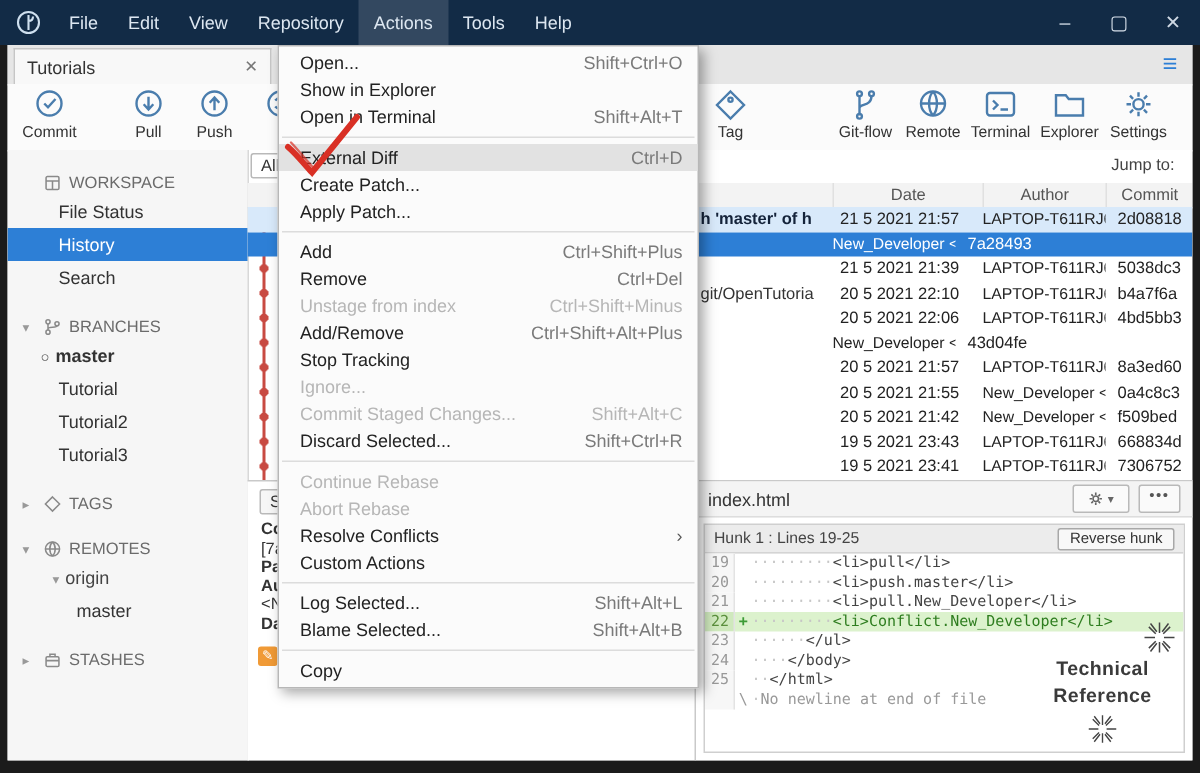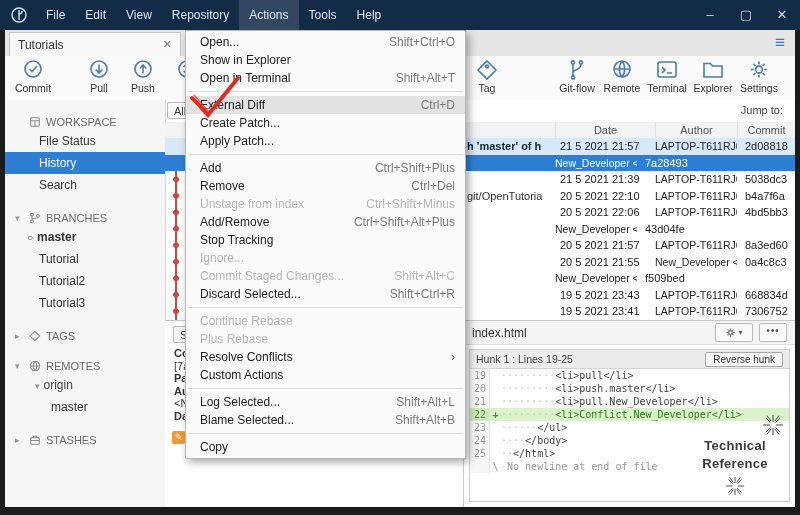--- a/index.html
+++ b/index.html
@@ -336,20 +336,21 @@
         <div class="c-commit">8a3ed60</div>
       </div>
       <div class="crow">
         <div class="c-msg"><span class="frag normal"></span></div>
         <div class="c-date">20 5 2021 21:55</div>
         <div class="c-author">New_Developer &lt;</div>
         <div class="c-commit">0a4c8c3</div>
       </div>
       <div class="crow">
         <div class="c-msg"><span class="frag normal"></span></div>
+        <div class="c-date">20 5 2021 21:42</div>
         <div class="c-author">New_Developer &lt;</div>
         <div class="c-commit">f509bed</div>
       </div>
       <div class="crow">
         <div class="c-msg"><span class="frag normal"></span></div>
         <div class="c-date">19 5 2021 23:43</div>
         <div class="c-author">LAPTOP-T611RJ6&lt;</div>
         <div class="c-commit">668834d</div>
       </div>
       <div class="crow">
@@ -516,21 +517,21 @@
       <div class="mi">
           <span class="mi-label">Discard Selected...</span>
           <span class="mi-key">Shift+Ctrl+R</span>
         </div>
       <div class="msep"></div>
       <div class="mi dis">
           <span class="mi-label">Continue Rebase</span>
           <span class="mi-key"></span>
         </div>
       <div class="mi dis">
-          <span class="mi-label">Plus Rebase</span>
+          <span class="mi-label">Abort Rebase</span>
           <span class="mi-key"></span>
         </div>
       <div class="mi">
           <span class="mi-label">Resolve Conflicts</span>
           <span class="mi-arrow">›</span>
         </div>
       <div class="mi">
           <span class="mi-label">Custom Actions</span>
           <span class="mi-key"></span>
         </div>

